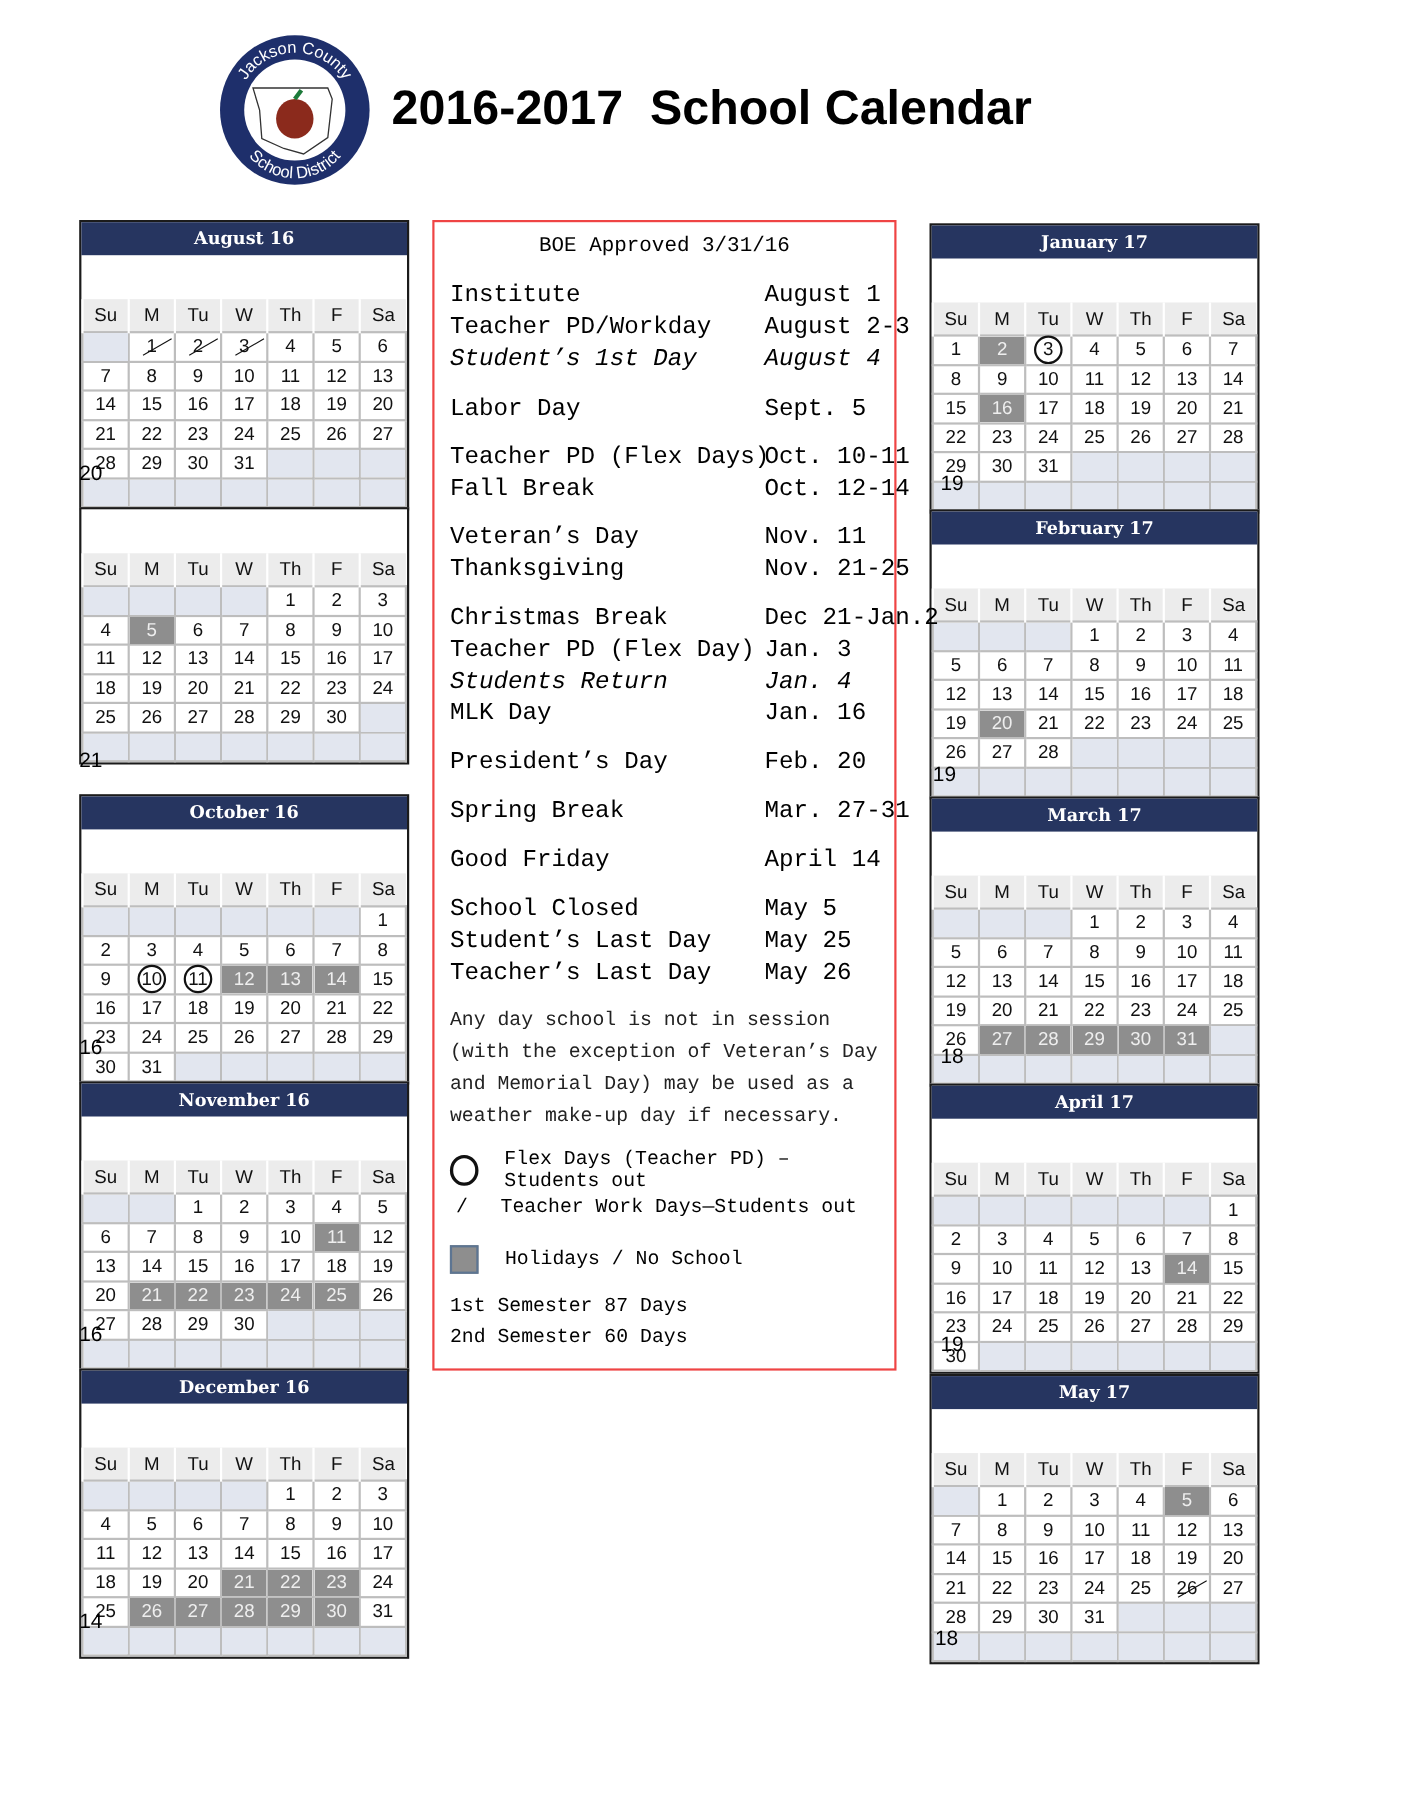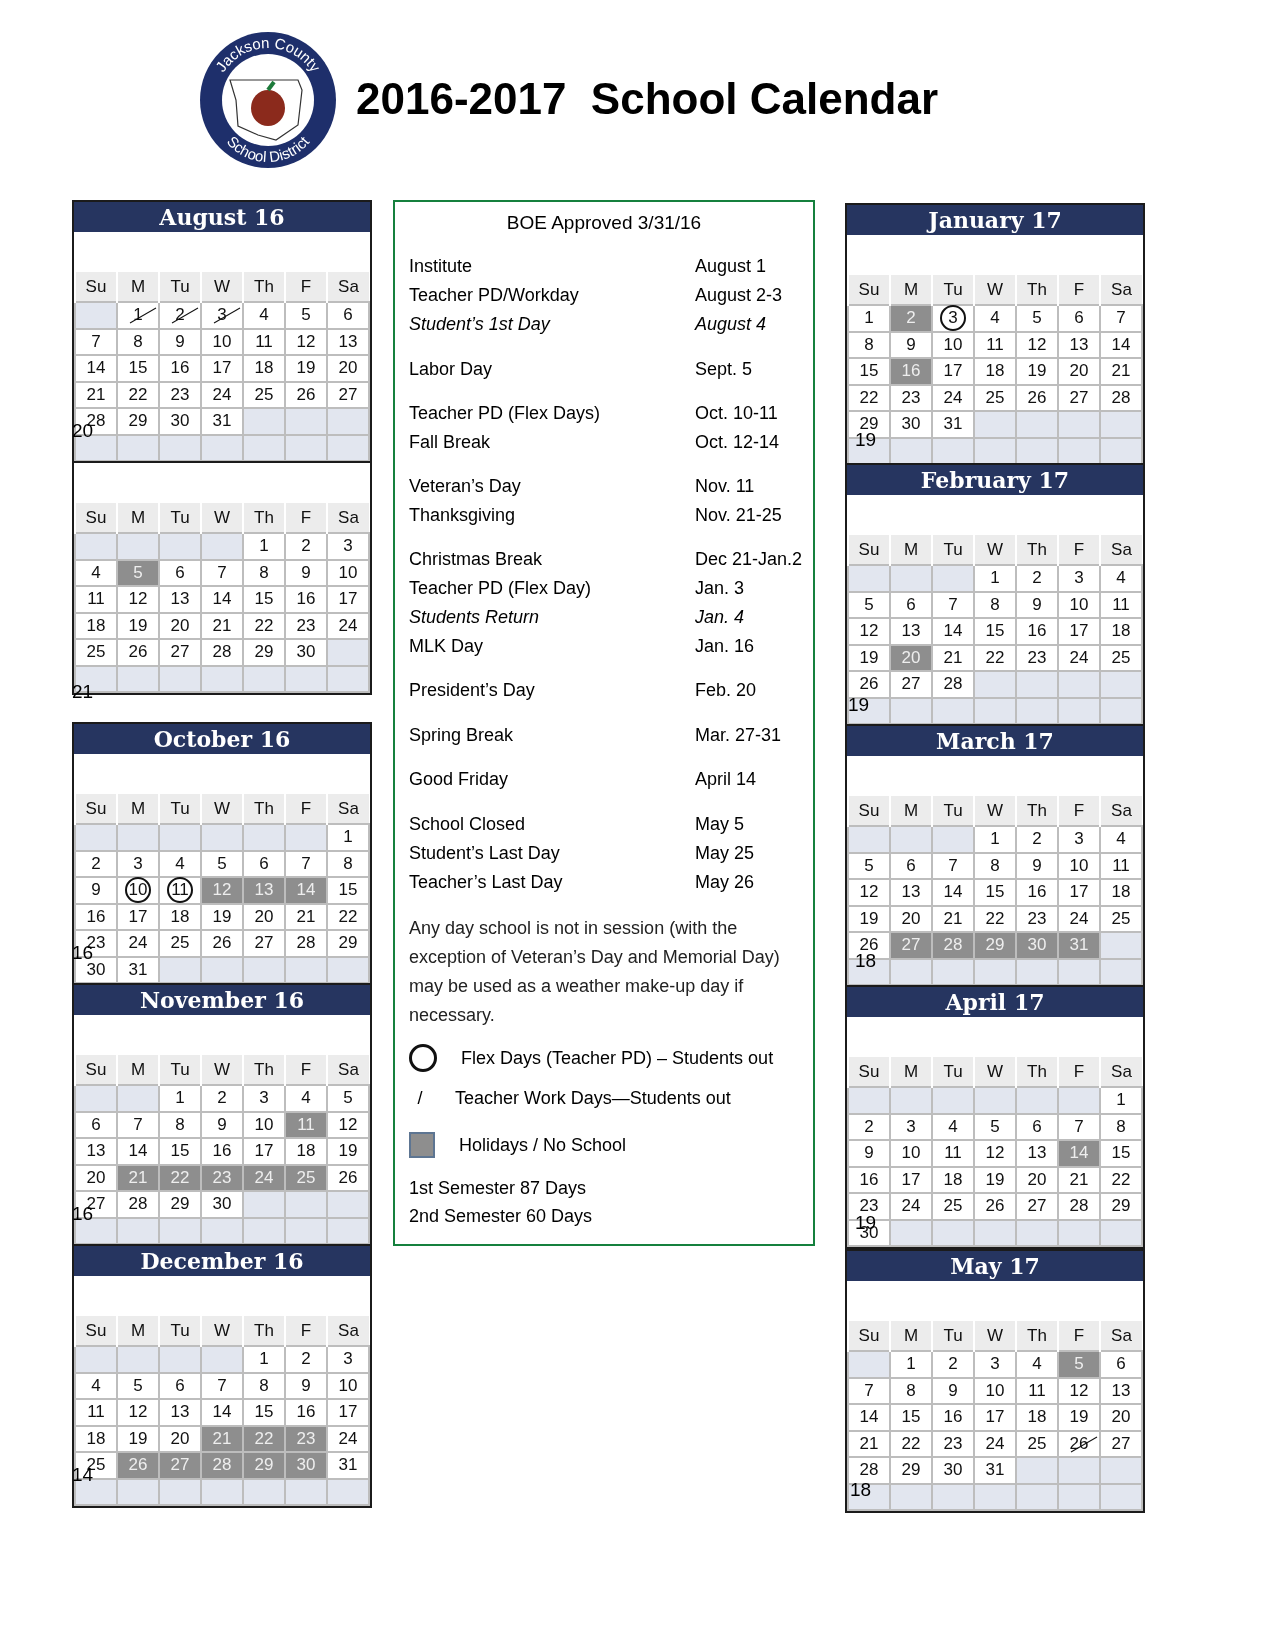--- a/index.html
+++ b/index.html
@@ -1,31 +1,31 @@
 <!DOCTYPE html>
 <html><head>
 <meta charset="utf-8">
 <style>
   html,body{margin:0;padding:0;background:#fff;}
   body{width:1275px;height:1650px;position:relative;font-family:"Liberation Sans",sans-serif;color:#000;overflow:hidden;}
   .logo{position:absolute;left:198px;top:30px;width:140px;height:140px;}
   .title{position:absolute;left:356px;top:74px;font-family:"Liberation Sans",sans-serif;font-weight:bold;font-size:44px;letter-spacing:0px;white-space:pre;}
   .cal{position:absolute;width:296px;border:2px solid #1b1b1b;background:#fff;}
-  .cal .mh{background:#263560;color:#fff;font-family:"DejaVu Serif",serif;font-weight:bold;font-size:22px;text-align:center;height:30px;line-height:30px;}
+  .cal .mh{background:#263560;color:#fff;font-family:"DejaVu Serif",serif;font-weight:bold;font-size:16px;text-align:center;height:30px;line-height:30px;}
   .cal table{border-collapse:collapse;width:100%;table-layout:fixed;margin-top:40px;}
   .cal th{background:#ececec;font-weight:normal;font-size:17px;height:27px;border-left:2px solid #fff;color:#111;}
   .cal td{height:24.5px;border:2px solid #bdbdbd;text-align:center;font-size:17px;padding:0;position:relative;color:#111;}
   .cal td.empty{background:#e2e6ef;}
   .cal td.hol{background:#8e8e8e;color:#eee;}
   .cal td.flex span.c{display:inline-block;width:22px;height:22px;border:2.5px solid #111;border-radius:50%;line-height:22px;margin:-2px 0;}
   .cal td.work::after{content:"";position:absolute;left:10px;top:12px;width:30px;border-top:1px solid #111;transform:rotate(-30deg);}
   .cnt{position:absolute;font-size:19px;}
-  .info{position:absolute;left:393px;top:200px;width:418px;height:1042px;border:2px solid #15803d;font-family:Liberation Sans, sans-serif;}
+  .info{position:absolute;left:393px;top:200px;width:418px;height:1042px;border:2px solid #ef4444;font-family:Liberation Mono, monospace;}
   .info .boe{position:absolute;top:10px;width:100%;text-align:center;font-size:19px;}
-  .ev{position:absolute;left:14px;font-size:18px;width:400px;}
+  .ev{position:absolute;left:14px;font-size:22px;width:400px;}
   .ev .d{position:absolute;left:286px;top:0;white-space:nowrap;}
   .ev.it{font-style:italic;}
   .note{position:absolute;left:14px;top:712px;width:390px;font-size:18px;line-height:29px;color:#222;}
   .leg{position:absolute;left:14px;font-size:18px;display:flex;align-items:center;gap:24px;}
   .leg .circ{width:22px;height:22px;border:3px solid #111;border-radius:50%;}
   .leg .sq{width:22px;height:22px;background:#8e8e8e;border:2px solid #5d7592;}
   .leg .sl{width:22px;text-align:center;}
   .sem{position:absolute;left:14px;font-size:18px;text-align:center;}
 </style>
 </head>

